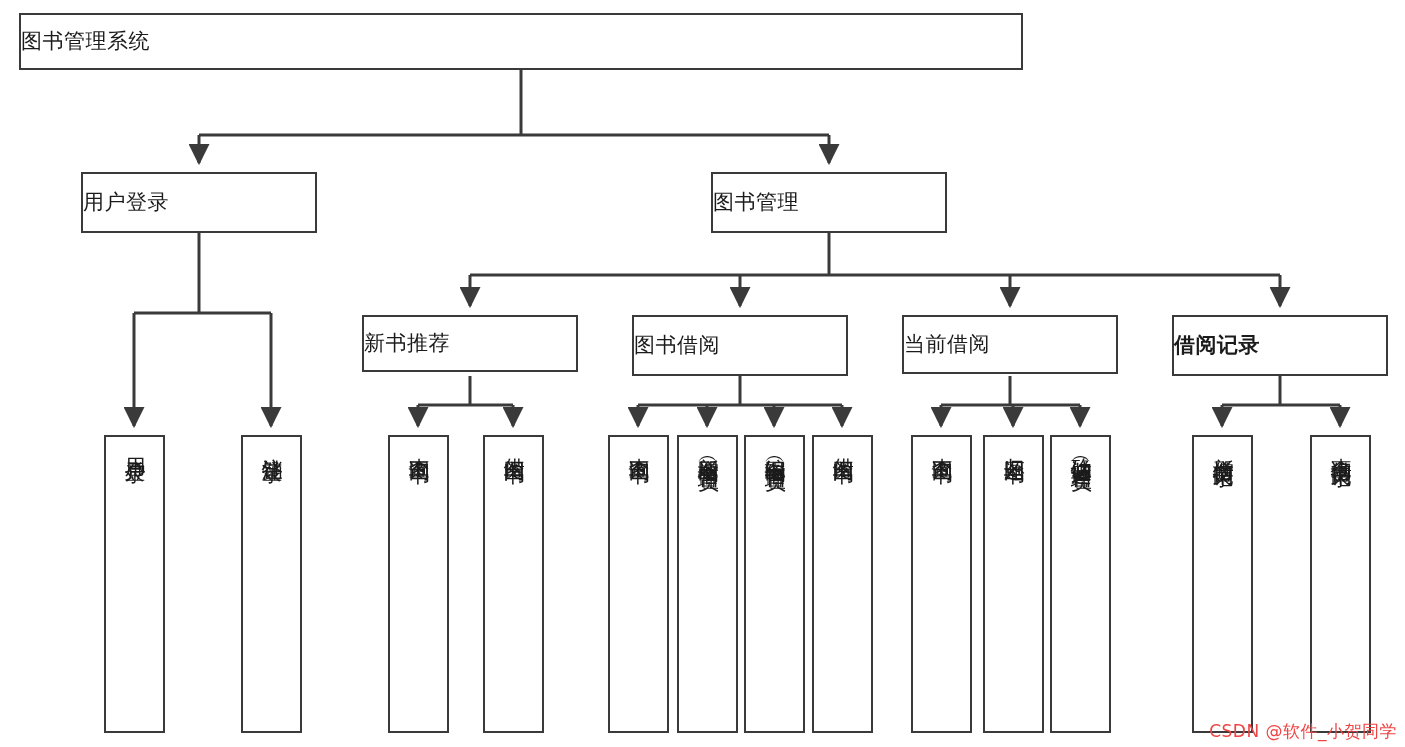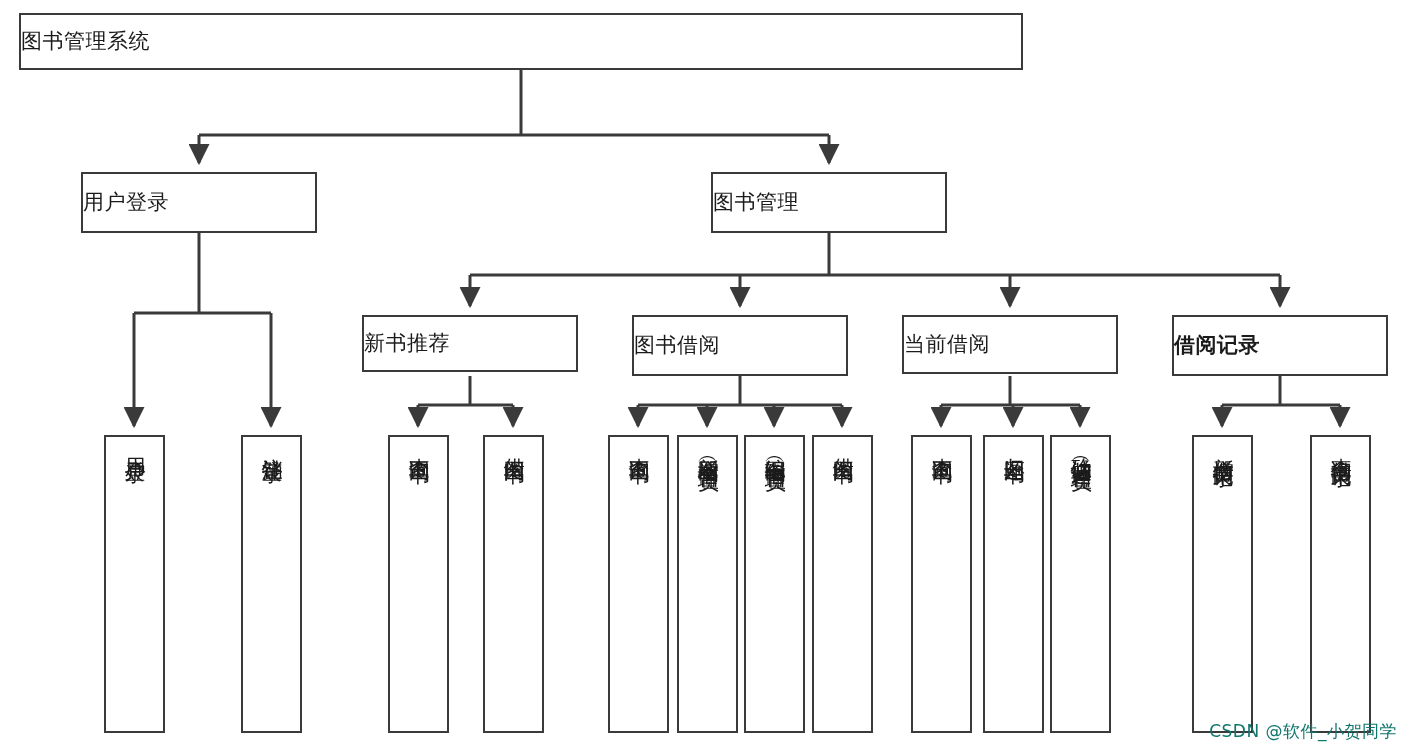--- a/index.html
+++ b/index.html
@@ -54,21 +54,21 @@
     writing-mode: vertical-rl;
     text-orientation: upright;
     white-space: normal;
     text-align: center;
   }
   .watermark {
     position: absolute;
     right: 8px;
     bottom: 4px;
     font-size: 17px;
-    color: #0f766e;
+    color: #ef4444;
     letter-spacing: 0.5px;
     white-space: nowrap;
   }
 </style>
 </head>
 <body>
 
 <div id="canvas">
 
   <svg id="wires" viewBox="0 0 1405 747">

